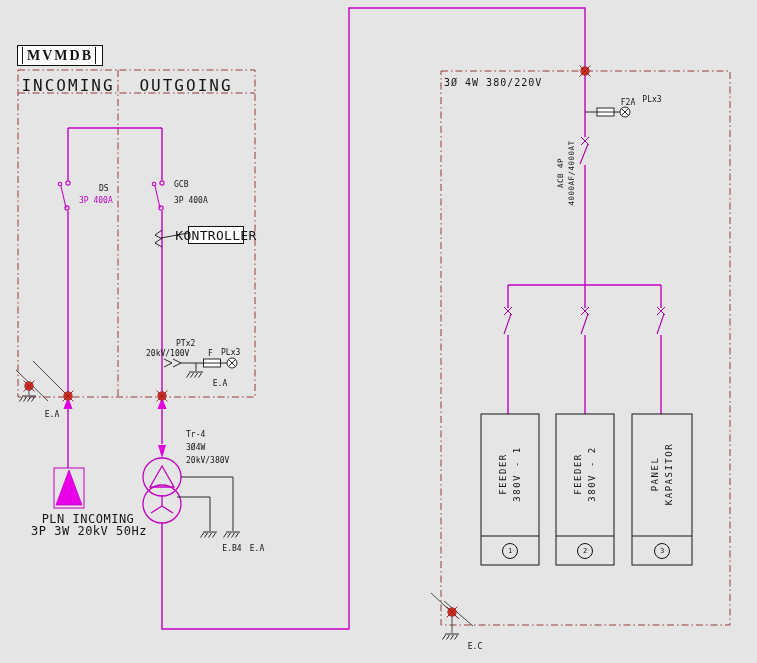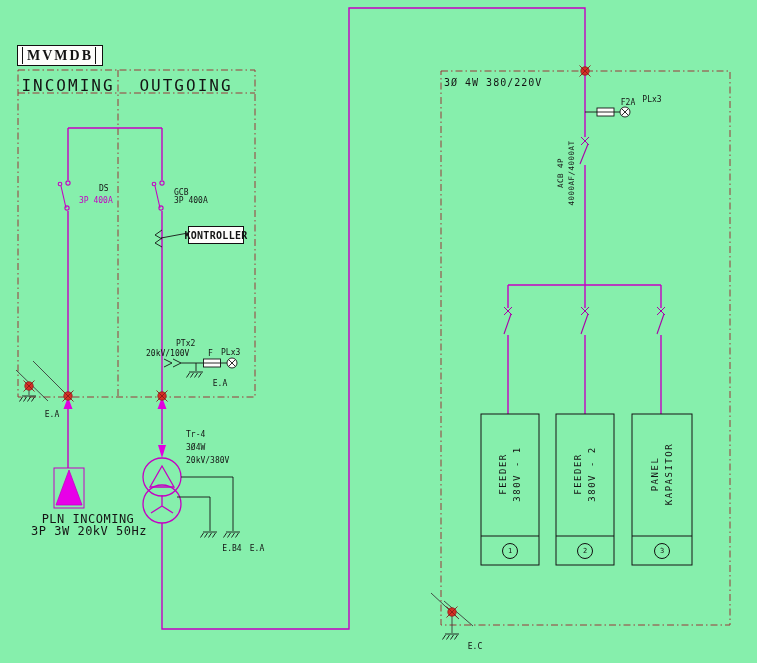--- a/index.html
+++ b/index.html
@@ -1,18 +1,18 @@
 <!DOCTYPE html>
 <html><head>
 <meta charset="utf-8">
 <style>
   html,body{margin:0;padding:0;}
   .stage{
     position:relative;width:757px;height:663px;
-    background:#86efac;overflow:hidden;
+    background:#e5e5e5;overflow:hidden;
     font-family:"DejaVu Sans Mono","Liberation Mono",monospace;
     color:#141414;
   }
   svg.wires{position:absolute;left:0;top:0;}
   .lbl{position:absolute;font-size:8px;line-height:9px;white-space:nowrap;}
   .ctr{transform:translateX(-50%);padding-left:44px;}
   .mag{color:#c400c4;}
   .title-box{
     position:absolute;left:17px;top:45px;width:84px;height:19px;
     border:1.4px solid #111;background:#fdfdfb;
@@ -29,21 +29,21 @@
   .rot{
     position:absolute;transform:translate(-50%,-50%) rotate(-90deg);
     text-align:center;white-space:nowrap;
   }
   .feeder-label{font-size:9px;line-height:14px;letter-spacing:1.5px;}
   .acb-label{font-size:7.5px;line-height:11px;letter-spacing:0.5px;}
   .konbox{
     position:absolute;left:188px;top:226px;width:54px;height:16px;
     border:1px solid #111;background:#fdfdfb;
     display:flex;align-items:center;justify-content:center;
-    font-size:10px;letter-spacing:0.3px;font-weight:bold;
+    font-size:13px;letter-spacing:0.3px;
   }
   .numcirc{
     position:absolute;width:14px;height:14px;border:1px solid #111;border-radius:50%;
     display:flex;align-items:center;justify-content:center;
     font-size:7px;transform:translate(-50%,-50%);background:transparent;
   }
   .sys{font-size:10px;letter-spacing:1px;}
   .src{font-size:12px;letter-spacing:0.5px;}
 </style>
 </head>
@@ -205,21 +205,21 @@
   </svg>
 
   <div class="title-box">MVMDB</div>
 
   <div class="hdr" style="left:68px;">INCOMING</div>
   <div class="hdr" style="left:186px;">OUTGOING</div>
 
   <div class="lbl" style="left:79px;top:184px;padding-left:20px;">DS</div>
   <div class="lbl mag" style="left:79px;top:196px;">3P 400A</div>
 
-  <div class="lbl" style="left:174px;top:188px;">GCB</div>
+  <div class="lbl" style="left:174px;top:180px;">GCB</div>
   <div class="lbl" style="left:174px;top:196px;">3P 400A</div>
 
   <div class="konbox">KONTROLLER</div>
 
   <div class="lbl" style="left:176px;top:339px;">PTx2</div>
   <div class="lbl" style="left:146px;top:349px;">20kV/100V</div>
   <div class="lbl" style="left:208px;top:349px;">F</div>
   <div class="lbl" style="left:221px;top:348px;">PLx3</div>
   <div class="lbl ctr" style="left:198px;top:379px;">E.A</div>
 

